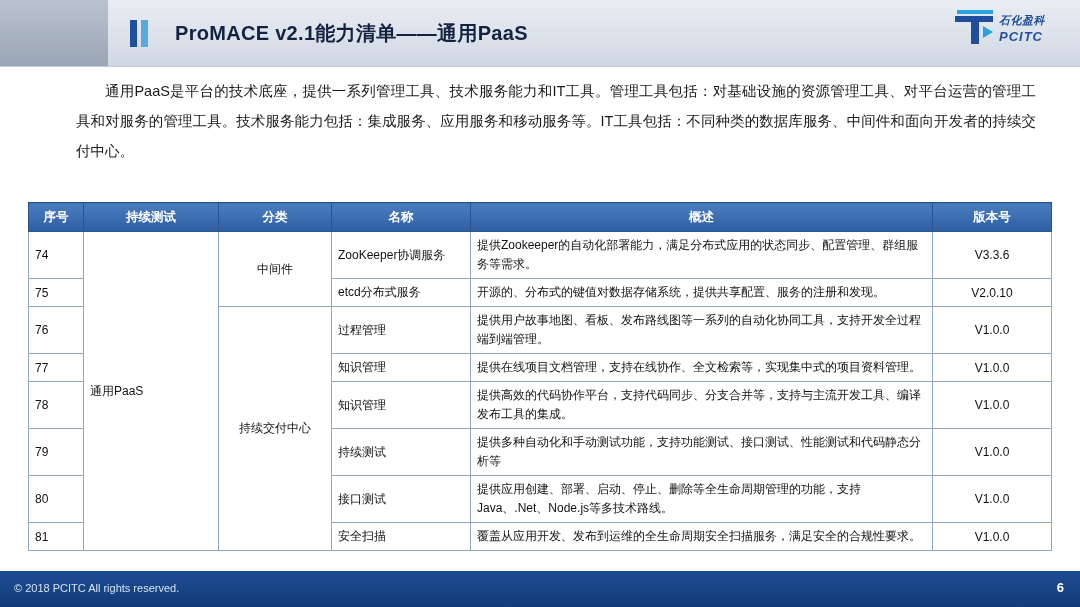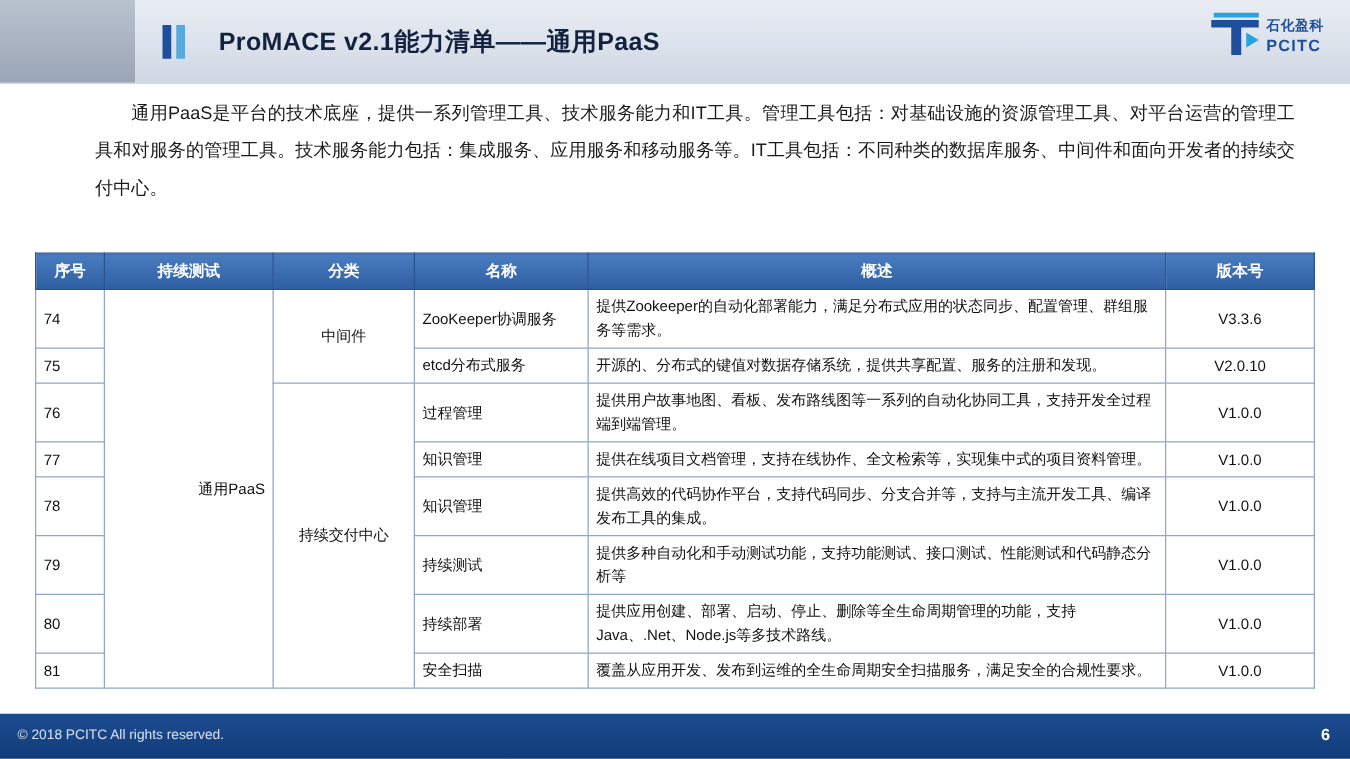--- a/index.html
+++ b/index.html
@@ -50,24 +50,25 @@
     position: absolute;
     left: 175px;
     top: 20px;
     font-size: 20px;
     font-weight: bold;
     color: #12223f;
     letter-spacing: 0.3px;
   }
   .logo {
     position: absolute;
-    right: 17px;
+    right: 31px;
     top: 10px;
     width: 96px;
     height: 48px;
+    font-style: italic;
   }
   .logo-mark {
     position: absolute;
     left: 0; top: 0;
     width: 42px; height: 36px;
   }
   .logo-text-cn {
     position: absolute;
     left: 46px; top: 3px;
     font-size: 11px;
@@ -123,21 +124,21 @@
   }
   table.cap td {
     border: 1px solid #8fa7c6;
     font-size: 12px;
     color: #111111;
     padding: 4px 6px;
     background: #ffffff;
     vertical-align: middle;
   }
   td.c-idx { text-align: left; width: 46px; }
-  td.c-layer { text-align: right; width: 126px; }
+  td.c-layer { text-align: left; width: 126px; }
   td.c-cat { text-align: center; width: 104px; }
   td.c-name { text-align: left; width: 130px; }
   td.c-desc { text-align: left; line-height: 19px; }
   td.c-ver { text-align: center; width: 110px; }
 
   th.h-idx { width: 46px; }
   th.h-layer { width: 126px; }
   th.h-cat { width: 104px; }
   th.h-name { width: 130px; }
   th.h-ver { width: 110px; }
@@ -245,21 +246,21 @@
 
       <tr>
         <td class="c-idx">79</td>
         <td class="c-name">持续测试</td>
         <td class="c-desc">提供多种自动化和手动测试功能，支持功能测试、接口测试、性能测试和代码静态分析等</td>
         <td class="c-ver">V1.0.0</td>
       </tr>
 
       <tr>
         <td class="c-idx">80</td>
-        <td class="c-name">持续部署</td>
+        <td class="c-name">接口测试</td>
         <td class="c-desc">提供应用创建、部署、启动、停止、删除等全生命周期管理的功能，支持Java、.Net、Node.js等多技术路线。</td>
         <td class="c-ver">V1.0.0</td>
       </tr>
 
       <tr>
         <td class="c-idx">81</td>
         <td class="c-name">安全扫描</td>
         <td class="c-desc">覆盖从应用开发、发布到运维的全生命周期安全扫描服务，满足安全的合规性要求。</td>
         <td class="c-ver">V1.0.0</td>
       </tr>

